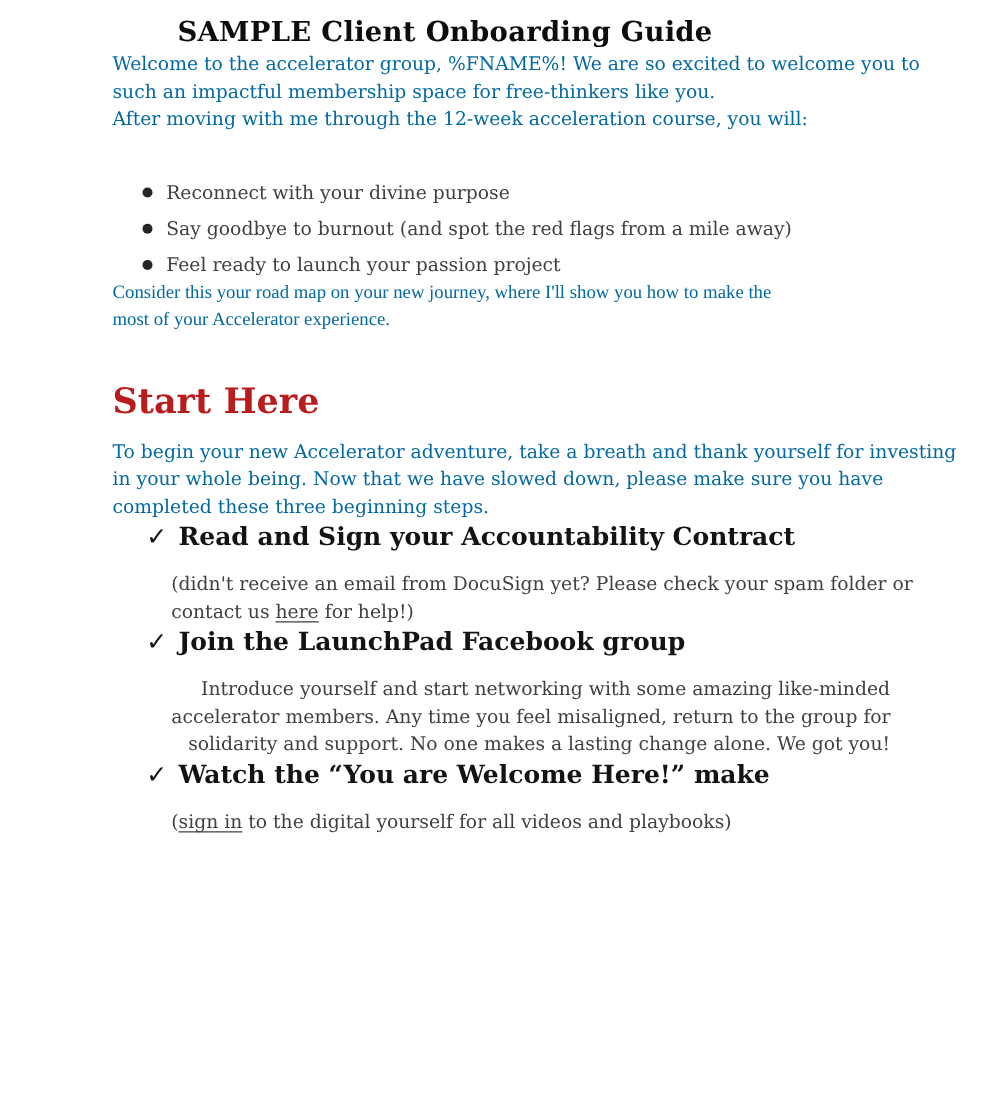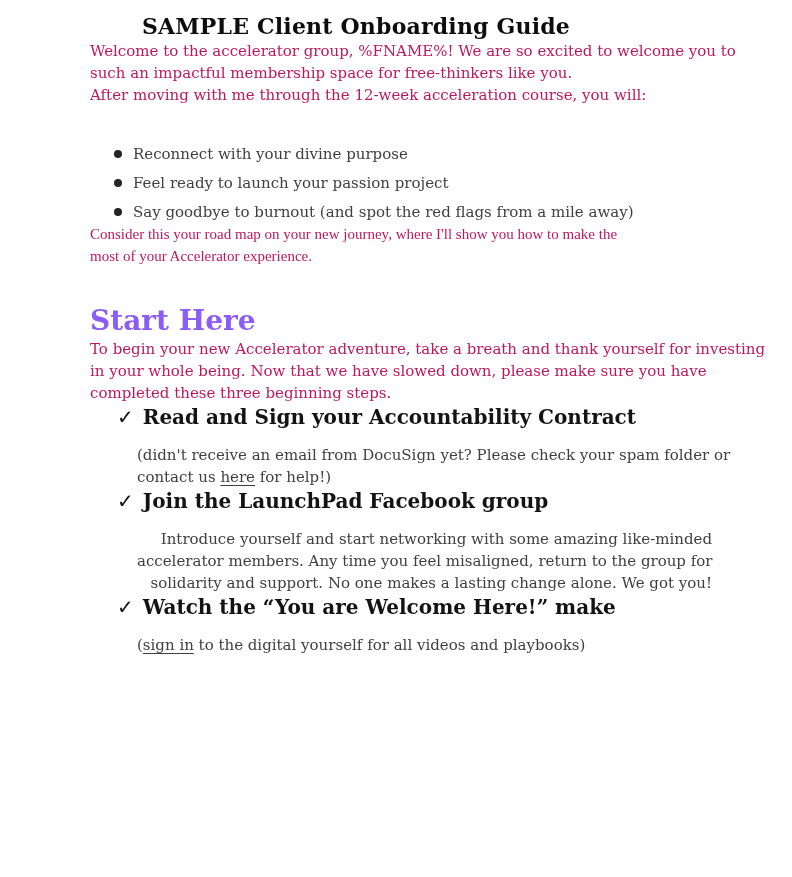--- a/index.html
+++ b/index.html
@@ -19,21 +19,21 @@
     line-height: 28px;
     font-weight: 700;
     color: #0d0d0d;
     letter-spacing: 0.2px;
   }
 
   p.body {
     margin: 0 0 0 90px;
     font-size: 15px;
     line-height: 22px;
-    color: #be185d;
+    color: #0369a1;
     white-space: pre;
   }
   .p1 { margin-top: 34px; }
   .p2 { margin-top: 38px; }
   .p3 { margin-top: 43px; font-family: Liberation Serif, serif; }
   .p4 { margin-top: 8px; }
 
   ul.bullets {
     margin: 37px 0 0 90px;
     padding: 0;
@@ -51,25 +51,25 @@
     position: absolute;
     left: 24px;
     top: 7px;
     width: 8px;
     height: 8px;
     border-radius: 50%;
     background: #252525;
   }
 
   h2.start {
-    margin: 37px 0 0 90px;
+    margin: 37px 0 12px 90px;
     font-size: 28px;
     line-height: 34px;
     font-weight: 600;
-    color: #8b5cf6;
+    color: #b91c1c;
   }
 
   h3.check {
     margin: 0 0 0 117px;
     font-size: 20px;
     line-height: 26px;
     font-weight: 700;
     color: #131313;
   }
   .c1 { margin-top: 35px; }
@@ -103,22 +103,22 @@
 
   <h1 class="title">SAMPLE Client Onboarding Guide</h1>
 
   <p class="body p1">Welcome to the accelerator group, %FNAME%! We are so excited to welcome you to
 such an impactful membership space for free-thinkers like you.</p>
 
   <p class="body p2">After moving with me through the 12-week acceleration course, you will:</p>
 
   <ul class="bullets">
     <li><span class="dot"></span><span>Reconnect with your divine purpose</span></li>
+    <li><span class="dot"></span><span>Say goodbye to burnout (and spot the red flags from a mile away)</span></li>
     <li><span class="dot"></span><span>Feel ready to launch your passion project</span></li>
-    <li><span class="dot"></span><span>Say goodbye to burnout (and spot the red flags from a mile away)</span></li>
   </ul>
 
   <p class="body p3">Consider this your road map on your new journey, where I'll show you how to make the
 most of your Accelerator experience.</p>
 
   <h2 class="start">Start Here</h2>
 
   <p class="body p4">To begin your new Accelerator adventure, take a breath and thank yourself for investing
 in your whole being. Now that we have slowed down, please make sure you have
 completed these three beginning steps.</p>

